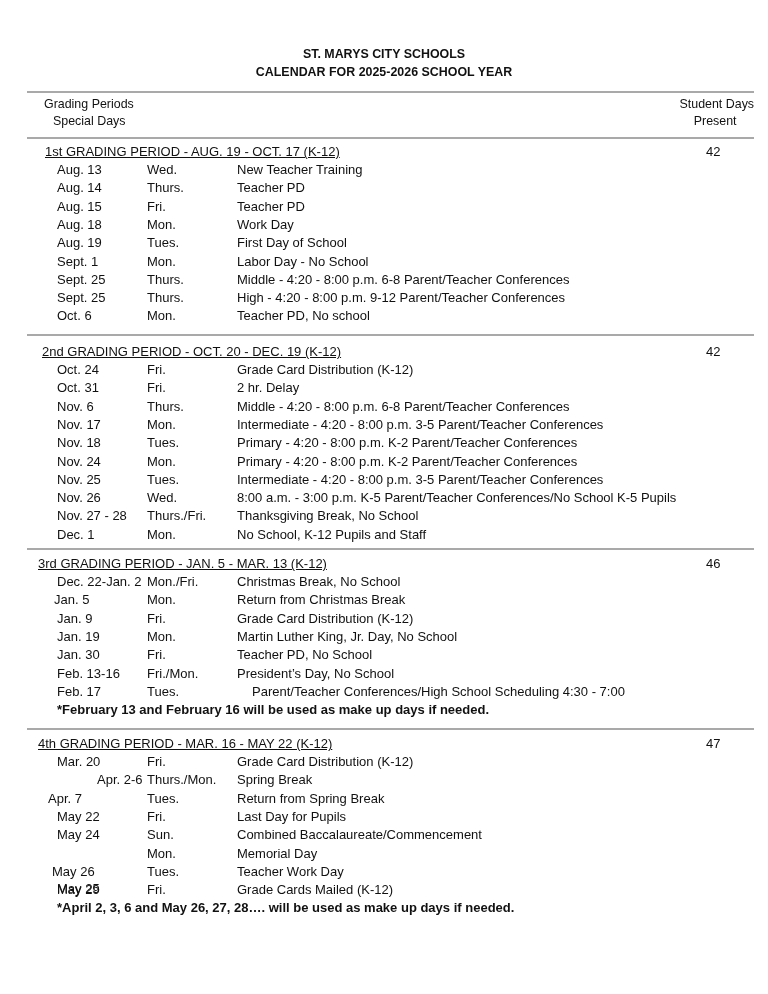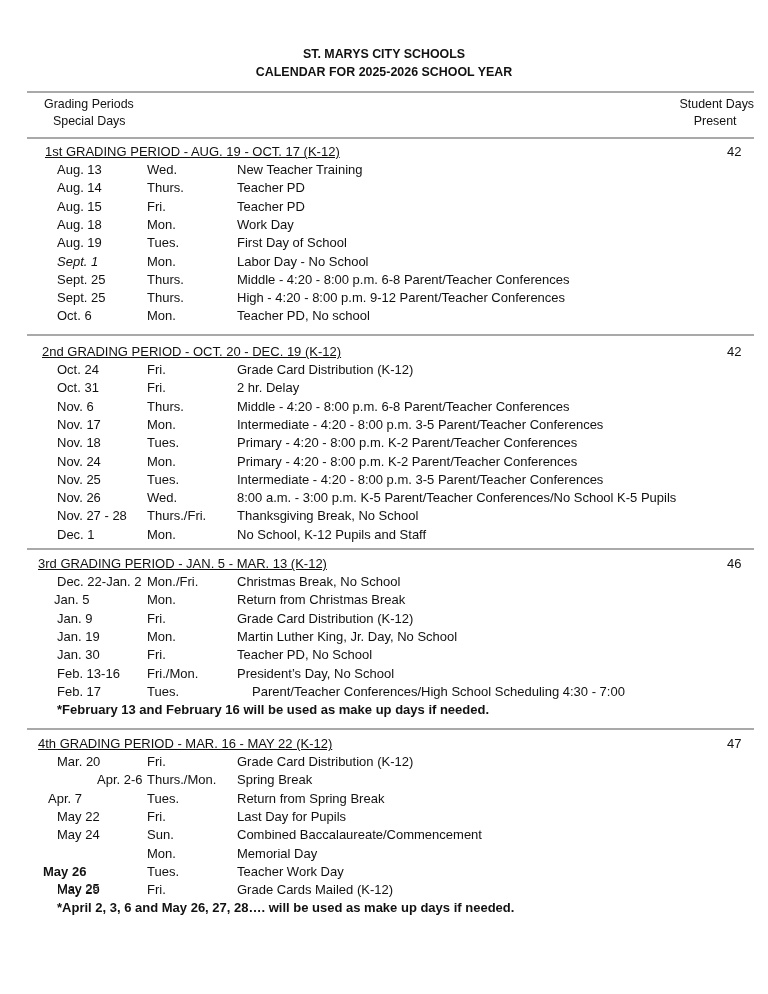--- a/index.html
+++ b/index.html
@@ -25,21 +25,21 @@
   }
   .hdr-right {
     position: absolute; right: 14px; text-align: center; font-size: 13.5px; line-height: 17px;
     transform: scaleX(0.92); transform-origin: right;
   }
   .period-title {
     position: absolute; font-weight: normal; font-size: 13px; text-decoration: underline;
     white-space: nowrap;
   }
   .period-days {
-    position: absolute; left: 706px; font-size: 13px; margin-left: 21px;
+    position: absolute; left: 706px; font-size: 13px;
   }
   .row {
     position: absolute; font-size: 13px; white-space: nowrap; height: 18px; line-height: 18px;
   }
   .row span { position: absolute; top: 0; white-space: nowrap; }
   .note {
     position: absolute; font-weight: bold; font-size: 13px; white-space: nowrap;
   }
 </style>
 </head>
@@ -84,21 +84,21 @@
         <span style="left: 57px;">Aug. 18</span>
         <span style="left: 147px;">Mon.</span>
         <span style="left: 237px;">Work Day</span>
       </div>
       <div class="row" style="top: 234.2px; left: 0px;">
         <span style="left: 57px;">Aug. 19</span>
         <span style="left: 147px;">Tues.</span>
         <span style="left: 237px;">First Day of School</span>
       </div>
       <div class="row" style="top: 252.5px; left: 0px;">
-        <span style="left: 57px; font-style: italic;">Sept. 1</span>
+        <span style="left: 57px;">Sept. 1</span>
         <span style="left: 147px;">Mon.</span>
         <span style="left: 237px;">Labor Day - No School</span>
       </div>
       <div class="row" style="top: 270.8px; left: 0px;">
         <span style="left: 57px;">Sept. 25</span>
         <span style="left: 147px;">Thurs.</span>
         <span style="left: 237px;">Middle - 4:20 - 8:00 p.m. 6-8 Parent/Teacher Conferences</span>
       </div>
       <div class="row" style="top: 289.1px; left: 0px;">
         <span style="left: 57px;">Sept. 25</span>
@@ -235,21 +235,21 @@
         <span style="left: 57px;">May 24</span>
         <span style="left: 147px;">Sun.</span>
         <span style="left: 237px;">Combined Baccalaureate/Commencement</span>
       </div>
       <div class="row" style="top: 844.5px; left: 0px;">
         <span style="left: 57px; margin-top: 35px;">May 25</span>
         <span style="left: 147px;">Mon.</span>
         <span style="left: 237px;">Memorial Day</span>
       </div>
       <div class="row" style="top: 862.8px; left: 0px;">
-        <span style="left: 43px; font-weight: bold;">May 26</span>
+        <span style="left: 52px;">May 26</span>
         <span style="left: 147px;">Tues.</span>
         <span style="left: 237px;">Teacher Work Day</span>
       </div>
       <div class="row" style="top: 881.1px; left: 0px;">
         <span style="left: 57px;">May 29</span>
         <span style="left: 147px;">Fri.</span>
         <span style="left: 237px;">Grade Cards Mailed (K-12)</span>
       </div>
       <div class="note" style="left: 57px; top: 900.4px;">*April 2, 3, 6 and May 26, 27, 28…. will be used as make up days if needed.</div>
     </div>

